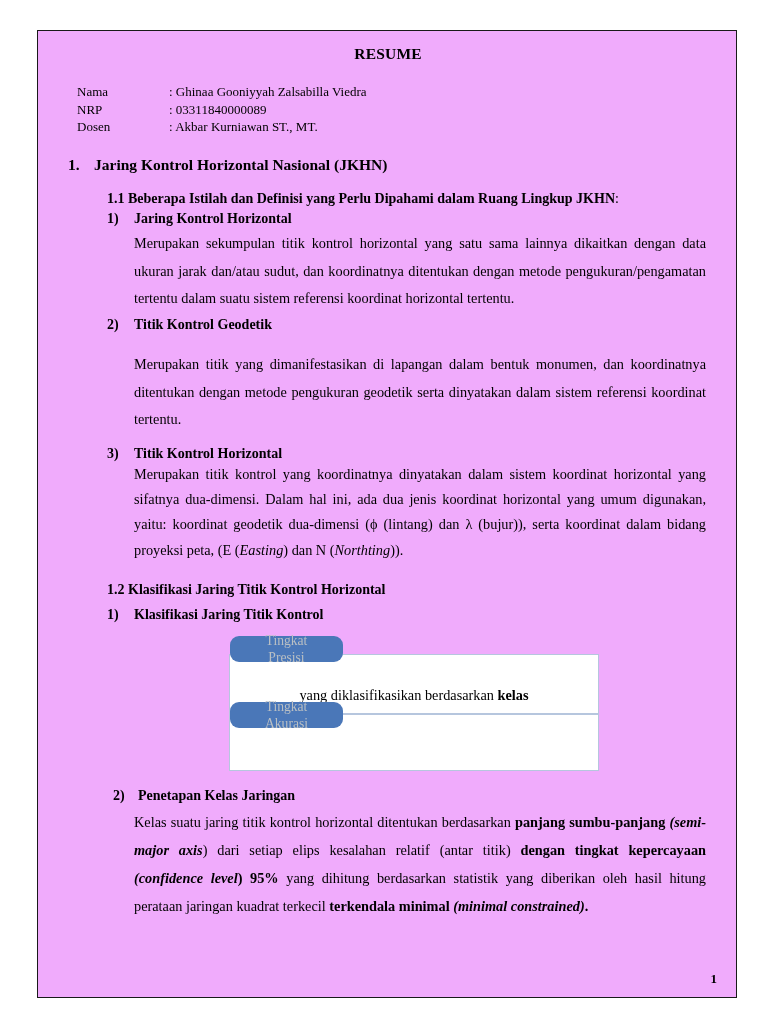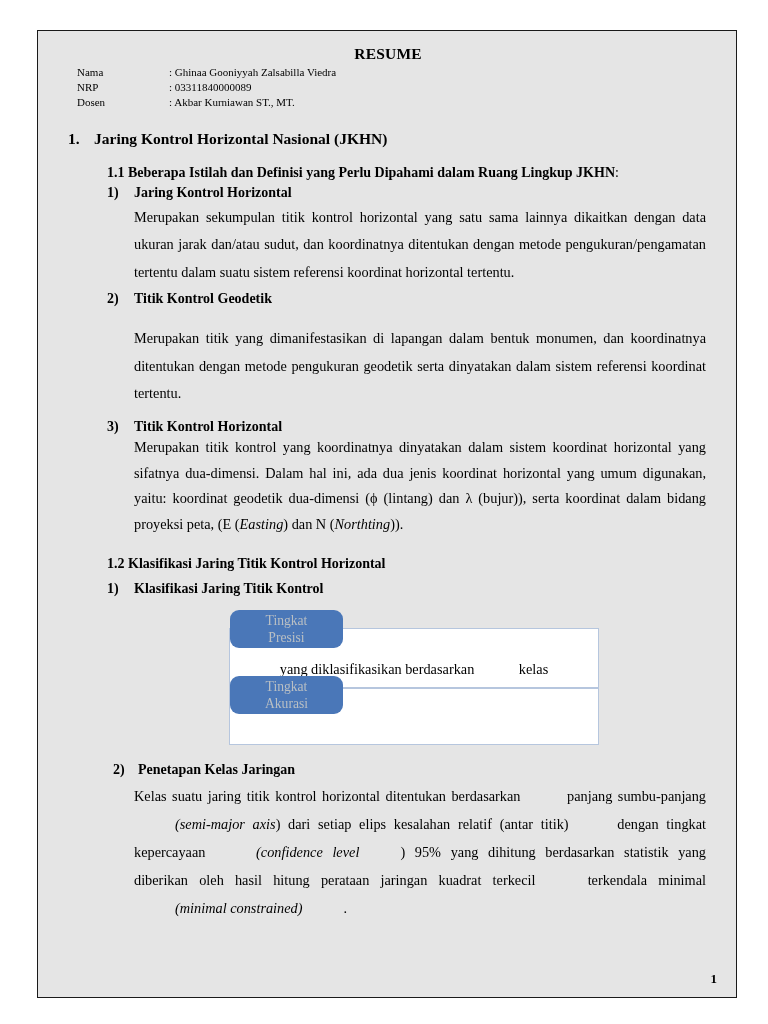--- a/index.html
+++ b/index.html
@@ -18,21 +18,21 @@
 
   
   #page-frame {
     position: absolute;
     left: 37px;
     top: 30px;
     width: 700px;
     height: 968px;
     border: 1.5px solid #1a1a1a;
     box-sizing: border-box;
-    background: #e5e5e5;
+    background: #f0abfc;
   }
 
   #page-body {
     position: absolute;
     left: 0; top: 0;
     width: 700px;
     height: 968px;
     box-sizing: border-box;
     padding: 12px 30px 0 30px;
   }
@@ -47,22 +47,23 @@
   }
   .doc-title-line2 {
     text-align: center;
     font-weight: bold;
     font-size: 15.5px;
     line-height: 1.42;
   }
 
   
   #identity {
+    margin-top: 18px;
     margin-left: 9px;
-    font-size: 11px;
+    font-size: 13px;
     line-height: 1.35;
     border-collapse: collapse;
   }
   #identity td {
     padding: 0;
     vertical-align: top;
     white-space: nowrap;
   }
   #identity td.k { width: 92px; }
   #identity td.v { padding-left: 0; }
@@ -102,21 +103,21 @@
     margin-left: 66px;
     margin-right: 2px;
     font-size: 14.3px;
     line-height: 1.95;
     text-align: justify;
   }
   .para.tight { line-height: 1.78; margin-top: 0px; }
   .para.tight2 { line-height: 1.92; margin-top: 18px; }
   .para.single { line-height: 1.5; }
 
-  b, strong { font-weight: normal; margin-left: 41px; }
+  b, strong { font-weight: bold; }
   i, em { font-style: italic; }
 
   
   #diagram {
     position: relative;
     margin-top: 13px;
     margin-left: 161px;
     width: 370px;
     height: 135px;
   }
@@ -139,21 +140,21 @@
     font-size: 14.3px;
     white-space: nowrap;
   }
   #dgm-caption-1 { top: 51px; }
   #dgm-caption-2 { top: 111px; }
 
   .dgm-pill {
     position: absolute;
     left: 1px;
     width: 113px;
-    height: 38px;
+    height: 26px;
     border-radius: 9px;
     background: #4A77B8;
     color: #b9bfc4;
     font-size: 13.6px;
     line-height: 1.27;
     text-align: center;
     display: flex;
     flex-direction: column;
     justify-content: center;
     align-items: center;

